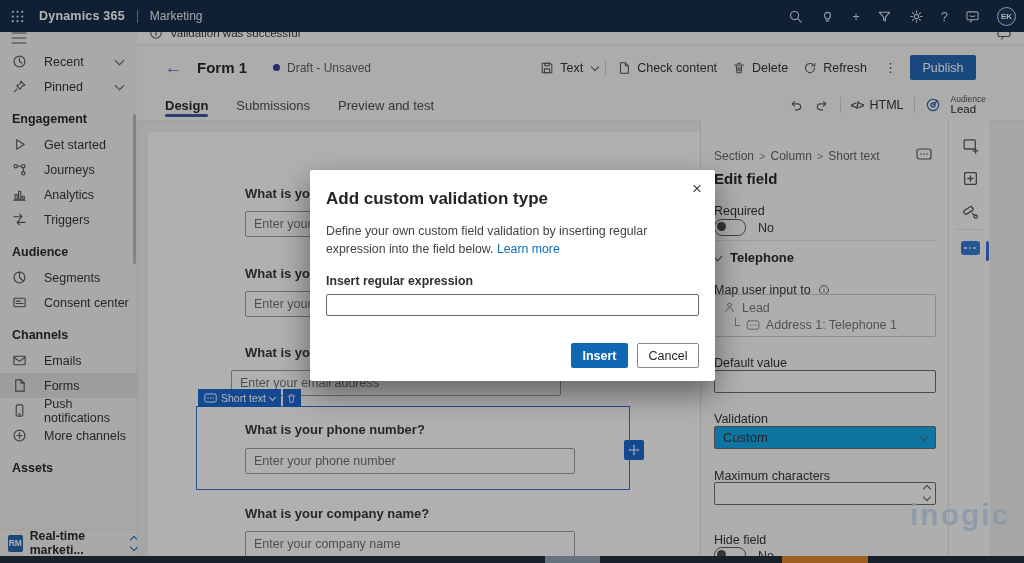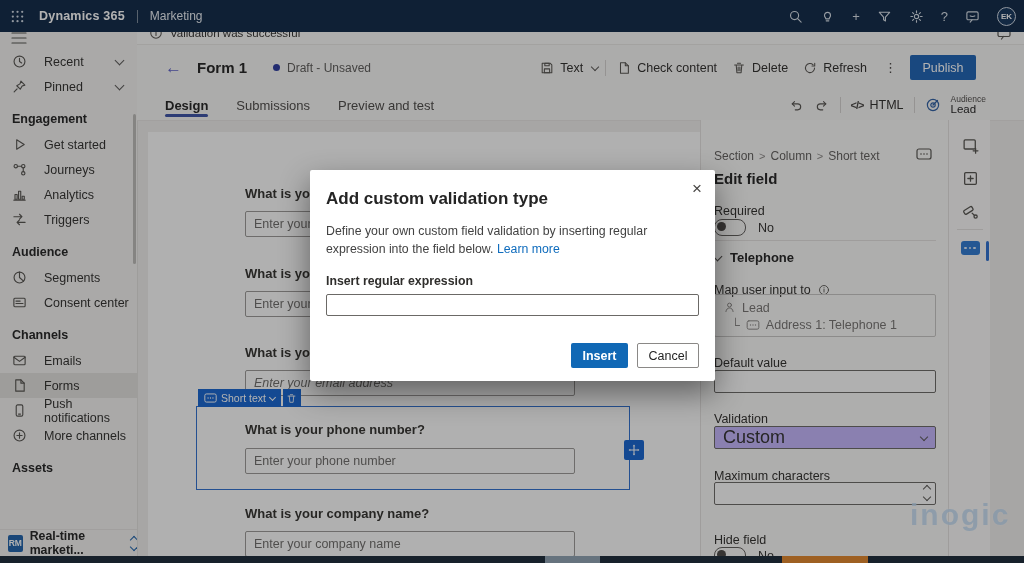--- a/index.html
+++ b/index.html
@@ -80,21 +80,21 @@
   .plabel{position:absolute;left:13px;font-size:12.5px;color:#2f2e2c}
   .toggle{position:absolute;left:13px;display:flex;align-items:center;gap:12px}
   .tgl{width:30px;height:15px;border:1px solid #5f5d5b;border-radius:8px;position:relative;background:#faf9f8}
   .tgl i{position:absolute;left:2px;top:2px;width:9px;height:9px;border-radius:50%;background:#4a4846}
   .pdivider{position:absolute;left:12px;right:12px;top:120px;height:1px;background:#e3e1df}
   .psect{position:absolute;left:13px;top:130px;display:flex;align-items:center;gap:9px;font-size:13px;font-weight:bold;color:#242424}
   .psect .carD2{width:6px;height:6px;border-right:1.4px solid #4a4846;border-bottom:1.4px solid #4a4846;transform:rotate(45deg);margin-top:-3px}
   .mapbox{position:absolute;left:13px;top:174px;width:222px;height:43px;border:1px solid #c8c6c4;border-radius:2px;box-sizing:border-box;padding:4px 8px;color:#767472;font-size:12.5px}
   .maprow{display:flex;align-items:center;gap:6px;height:17px}
   .pinput{position:absolute;left:13px;width:222px;height:23px;border:1px solid #6b6966;border-radius:2px;background:#fdfdfd;box-sizing:border-box;font-family:inherit;font-size:12.5px;padding:0 7px}
-  .pselect{position:absolute;left:13px;width:222px;height:23px;border:1px solid #6b6966;border-radius:2px;background:#c4b5fd;box-sizing:border-box;display:flex;align-items:center;justify-content:space-between;padding:0 8px;font-size:18px;color:#323130;cursor:pointer}
+  .pselect{position:absolute;left:13px;width:222px;height:23px;border:1px solid #6b6966;border-radius:2px;background:#0ea5e9;box-sizing:border-box;display:flex;align-items:center;justify-content:space-between;padding:0 8px;font-size:13px;color:#323130;cursor:pointer}
   .spin{position:absolute;right:6px;top:4px;display:flex;flex-direction:column;gap:2px}
   .spin i{display:block;width:5px;height:5px;border-right:1.2px solid #5a5856;border-bottom:1.2px solid #5a5856}
   .spin i.u{transform:rotate(-135deg)} .spin i.d{transform:rotate(45deg)}
   
   .rail{position:absolute;left:948px;top:120px;width:42px;bottom:7px;background:#fbfaf9;border-left:1px solid #e3e1df;box-sizing:border-box}
   .railbtn{width:42px;height:26px;display:flex;align-items:center;justify-content:center;cursor:pointer}
   .raildiv{width:26px;height:1px;background:#e3e1df;margin:5px auto}
   .railsel{position:absolute;right:1px;top:121px;width:3px;height:20px;background:#2e6fd0;border-radius:2px}
   .abcbadge{width:19px;height:14px;background:#2e7ad2;border-radius:3px;display:flex;align-items:center;justify-content:center;gap:2px}
   .abcbadge i{display:block;width:2.5px;height:2.5px;background:#dce9f8;border-radius:50%}
@@ -410,21 +410,21 @@
 
   <div class="canvas">
 
     <div class="flabel" style="left:97px;top:54px">What is your name?</div>
     <input class="finput" style="left: 97px; top: 79px;" placeholder="Enter your name">
 
     <div class="flabel" style="left:97px;top:134px">What is your last name?</div>
     <input class="finput" style="left: 97px; top: 159px;" placeholder="Enter your last name">
 
     <div class="flabel" style="left:97px;top:213px">What is your email?</div>
-    <input class="finput" style="left: 97px; top: 238px; font-style: italic;" placeholder="Enter your email address">
+    <input class="finput" style="left: 83px; top: 238px;" placeholder="Enter your email address">
 
     <div class="chip">
       <span class="chipmain">
         <svg width="13" height="10" viewBox="0 0 16 12" style="stroke:#fff;fill:none;stroke-width:1.2">
             <rect x="1" y="1" width="14" height="10" rx="2"></rect>
             <circle cx="5" cy="6" r="0.8" fill="#fff" stroke="none"></circle>
             <circle cx="8" cy="6" r="0.8" fill="#fff" stroke="none"></circle>
             <circle cx="11" cy="6" r="0.8" fill="#fff" stroke="none"></circle>
           </svg>
         <span>Short text</span>

